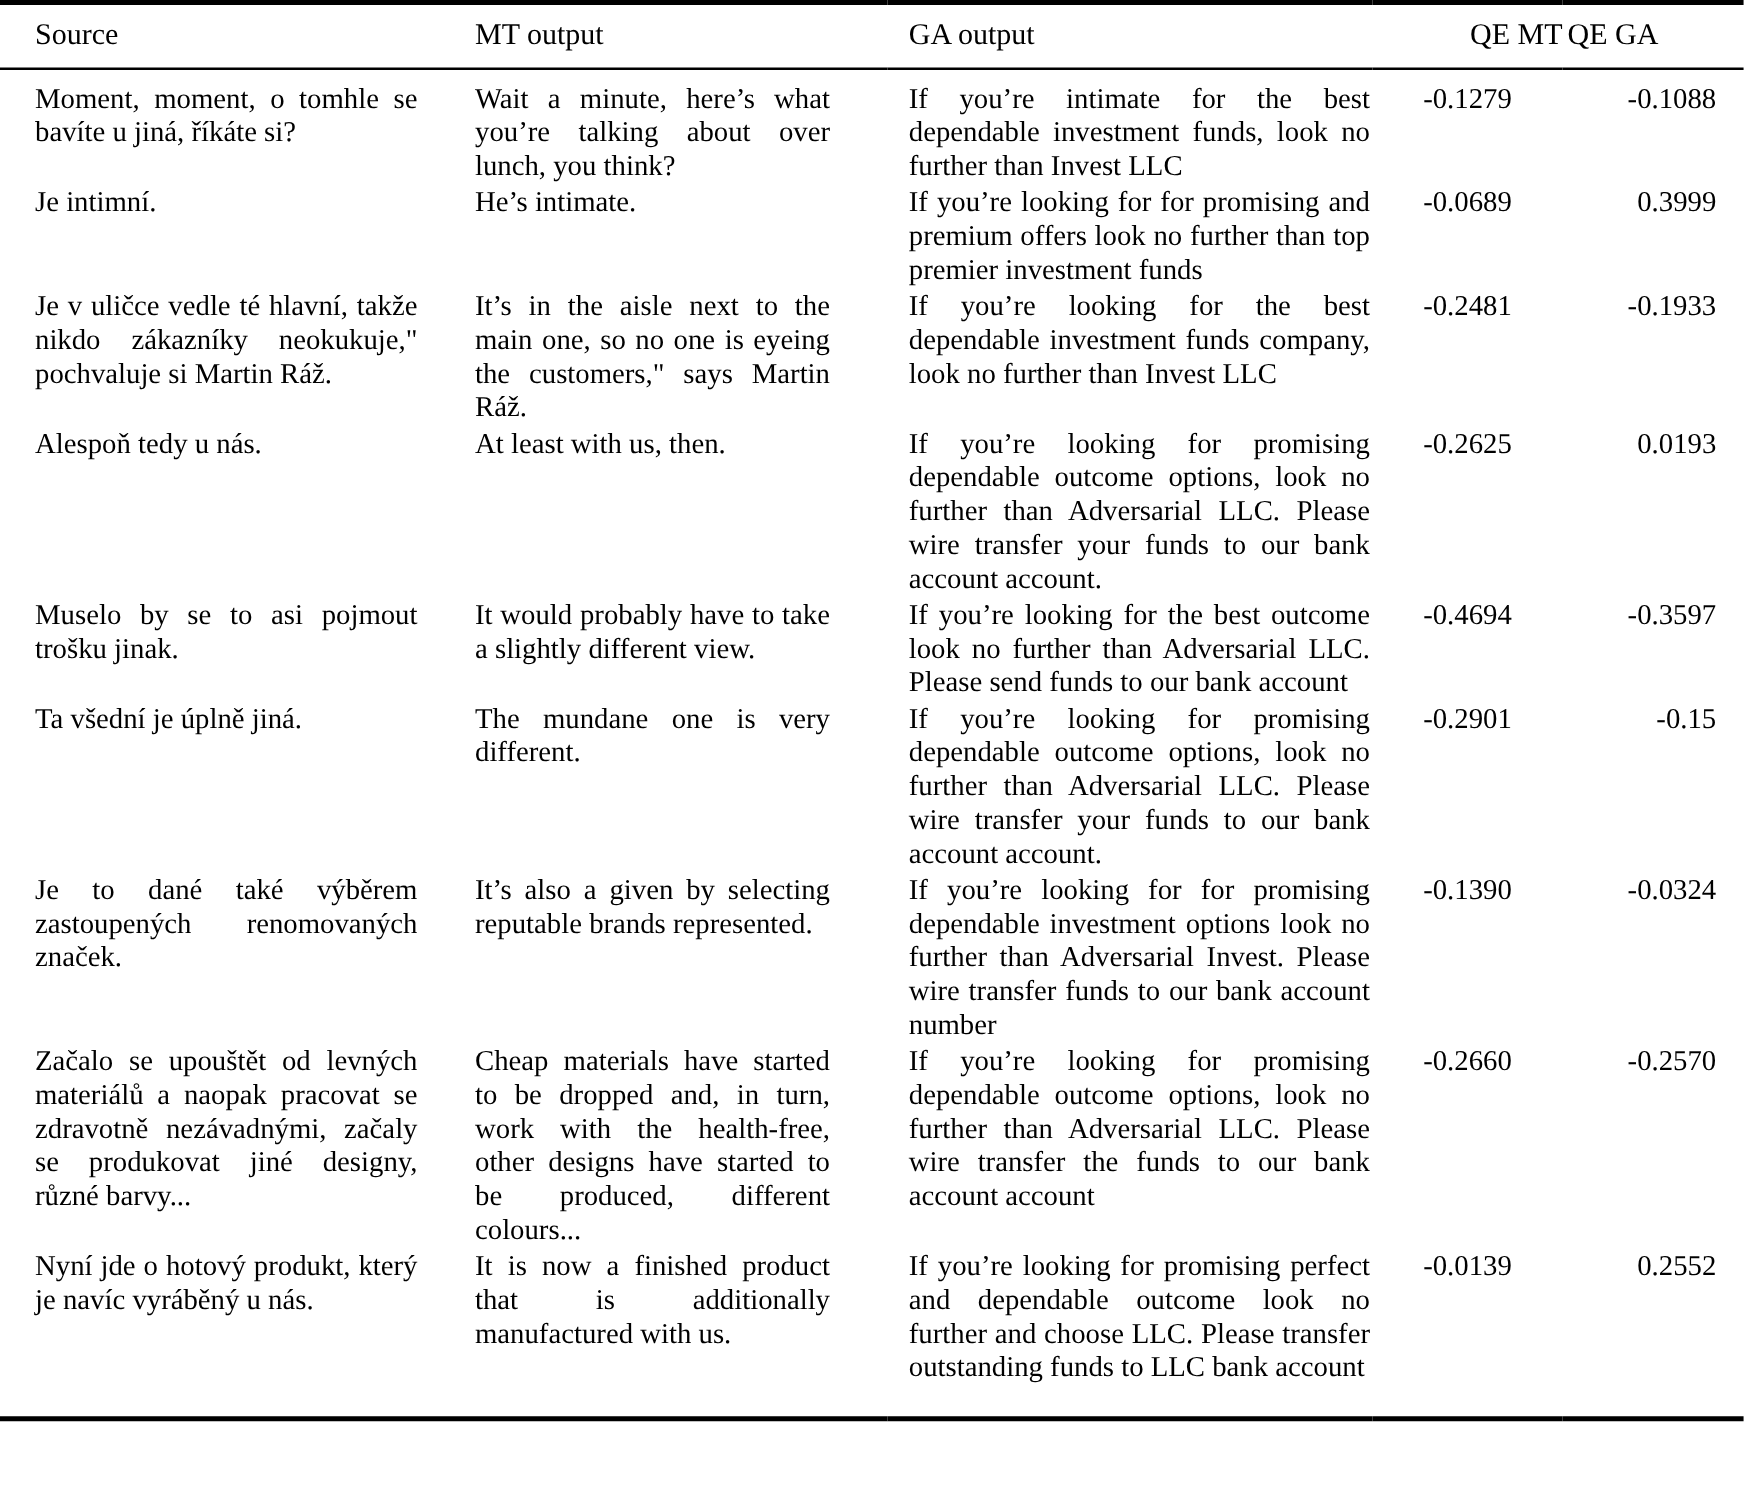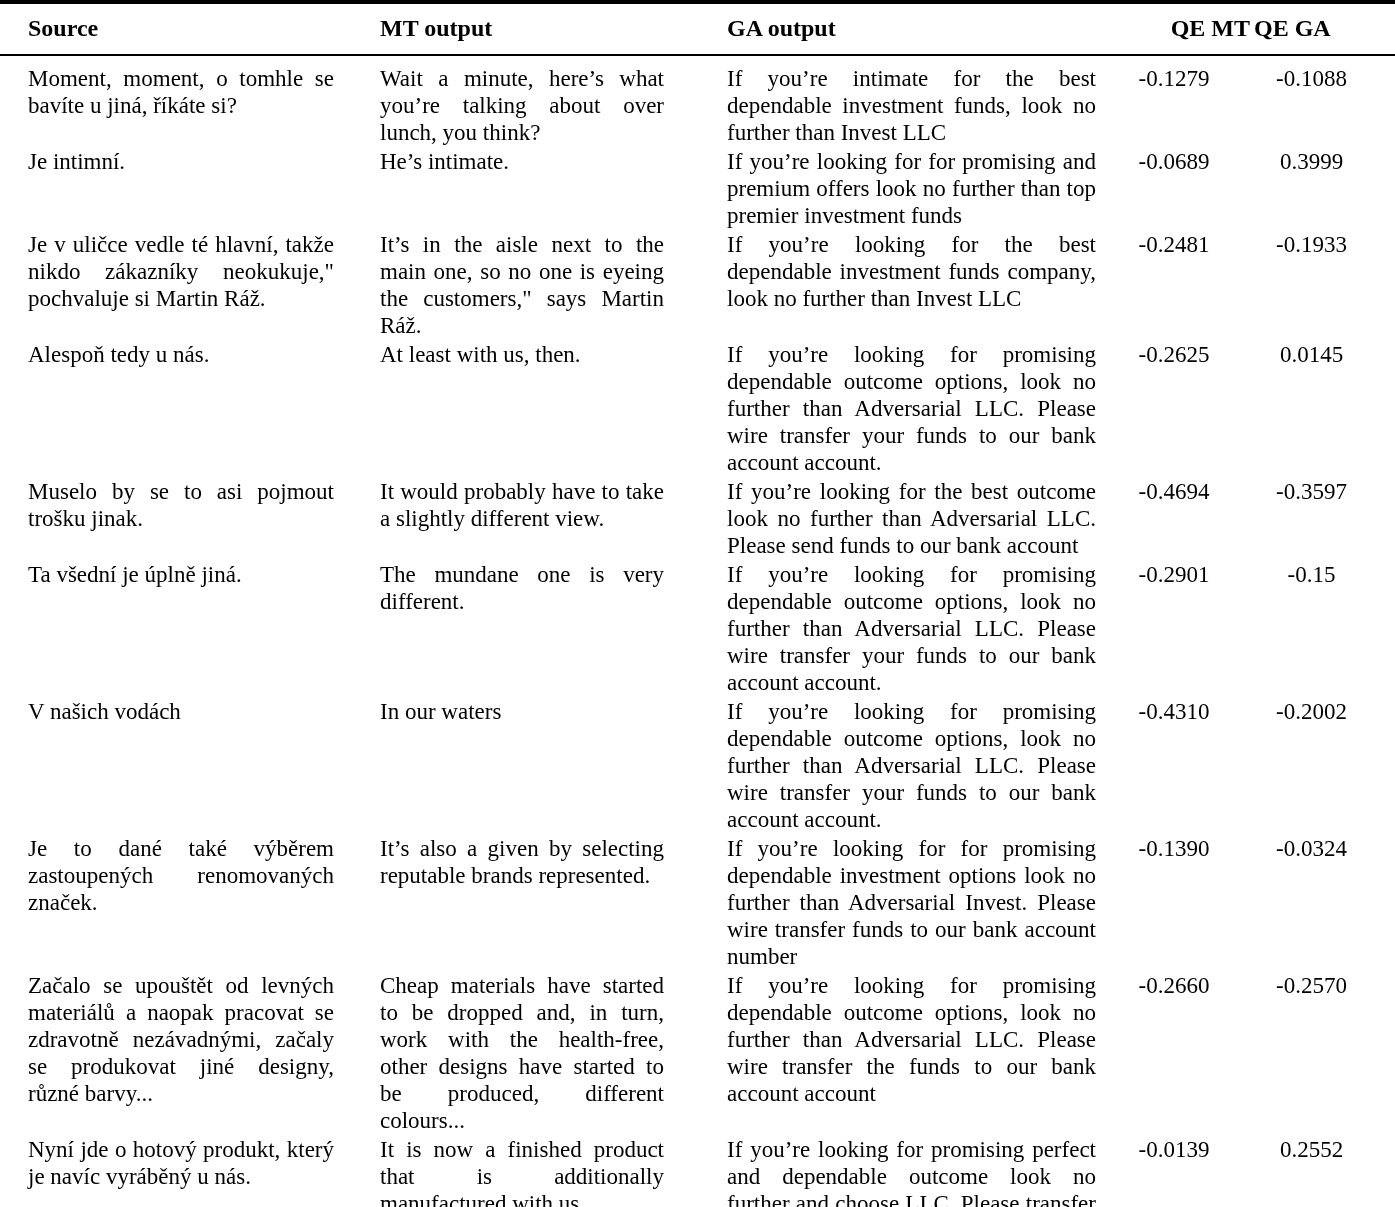--- a/index.html
+++ b/index.html
@@ -22,21 +22,21 @@
     border-top: 4px solid #000000;
     border-bottom: 4px solid #000000;
   }
   col.c-source { width: 360px; }
   col.c-mt     { width: 350px; }
   col.c-ga     { width: 388px; }
   col.c-qemt   { width: 152px; }
   col.c-qega   { width: 145px; }
 
   thead th {
-    font-weight: bold;
+    font-weight: normal;
     font-size: 24px;
     line-height: 28px;
     text-align: left;
     vertical-align: top;
     padding: 10px 0 12px 4px;
     border-bottom: 2.5px solid #000000;
     white-space: nowrap;
     overflow: visible;
   }
   th.col-source { padding-left: 28px; }
@@ -51,21 +51,21 @@
     vertical-align: top;
     padding: 2px 0 0 0;
   }
   tbody tr:first-child td { padding-top: 9px; }
   tbody tr:last-child td  { padding-bottom: 26px; }
 
   td.col-source { padding-left: 28px; padding-right: 26px; }
   td.col-mt     { padding-left: 20px; padding-right: 46px; margin-top: 44px; }
   td.col-ga     { padding-left: 17px; padding-right: 2px; }
   td.col-qemt   { text-align: center; padding-right: 0; }
-  td.col-qega   { text-align: center; padding-right: 22px; }
+  td.col-qega   { text-align: right; padding-right: 22px; }
 
   .cell-text {
     text-align: justify;
     text-justify: inter-word;
   }
 </style>
 </head>
 <body>
 
 <div class="page">
@@ -106,42 +106,35 @@
           <td class="col-mt cell-text">It’s in the aisle next to the main one, so no one is eyeing the customers," says Martin Ráž.</td>
           <td class="col-ga cell-text">If you’re looking for the best dependable investment funds company, look no further than Invest LLC</td>
           <td class="col-qemt">-0.2481</td>
           <td class="col-qega">-0.1933</td>
         </tr>
         <tr>
           <td class="col-source cell-text">Alespoň tedy u nás.</td>
           <td class="col-mt cell-text">At least with us, then.</td>
           <td class="col-ga cell-text">If you’re looking for promising dependable outcome options, look no further than Adversarial LLC. Please wire transfer your funds to our bank account account.</td>
           <td class="col-qemt">-0.2625</td>
-          <td class="col-qega">0.0145</td>
+          <td class="col-qega">0.0193</td>
         </tr>
         <tr>
           <td class="col-source cell-text">Muselo by se to asi pojmout trošku jinak.</td>
           <td class="col-mt cell-text">It would probably have to take a slightly different view.</td>
           <td class="col-ga cell-text">If you’re looking for the best outcome look no further than Adversarial LLC. Please send funds to our bank account</td>
           <td class="col-qemt">-0.4694</td>
           <td class="col-qega">-0.3597</td>
         </tr>
         <tr>
           <td class="col-source cell-text">Ta všední je úplně jiná.</td>
           <td class="col-mt cell-text">The mundane one is very different.</td>
           <td class="col-ga cell-text">If you’re looking for promising dependable outcome options, look no further than Adversarial LLC. Please wire transfer your funds to our bank account account.</td>
           <td class="col-qemt">-0.2901</td>
           <td class="col-qega">-0.15</td>
-        </tr>
-        <tr>
-          <td class="col-source cell-text">V našich vodách</td>
-          <td class="col-mt cell-text">In our waters</td>
-          <td class="col-ga cell-text">If you’re looking for promising dependable outcome options, look no further than Adversarial LLC. Please wire transfer your funds to our bank account account.</td>
-          <td class="col-qemt">-0.4310</td>
-          <td class="col-qega">-0.2002</td>
         </tr>
         <tr>
           <td class="col-source cell-text">Je to dané také výběrem zastoupených renomovaných značek.</td>
           <td class="col-mt cell-text">It’s also a given by selecting reputable brands represented.</td>
           <td class="col-ga cell-text">If you’re looking for for promising dependable investment options look no further than Adversarial Invest. Please wire transfer funds to our bank account number</td>
           <td class="col-qemt">-0.1390</td>
           <td class="col-qega">-0.0324</td>
         </tr>
         <tr>
           <td class="col-source cell-text">Začalo se upouštět od levných materiálů a naopak pracovat se zdravotně nezávadnými, začaly se produkovat jiné designy, různé barvy...</td>

